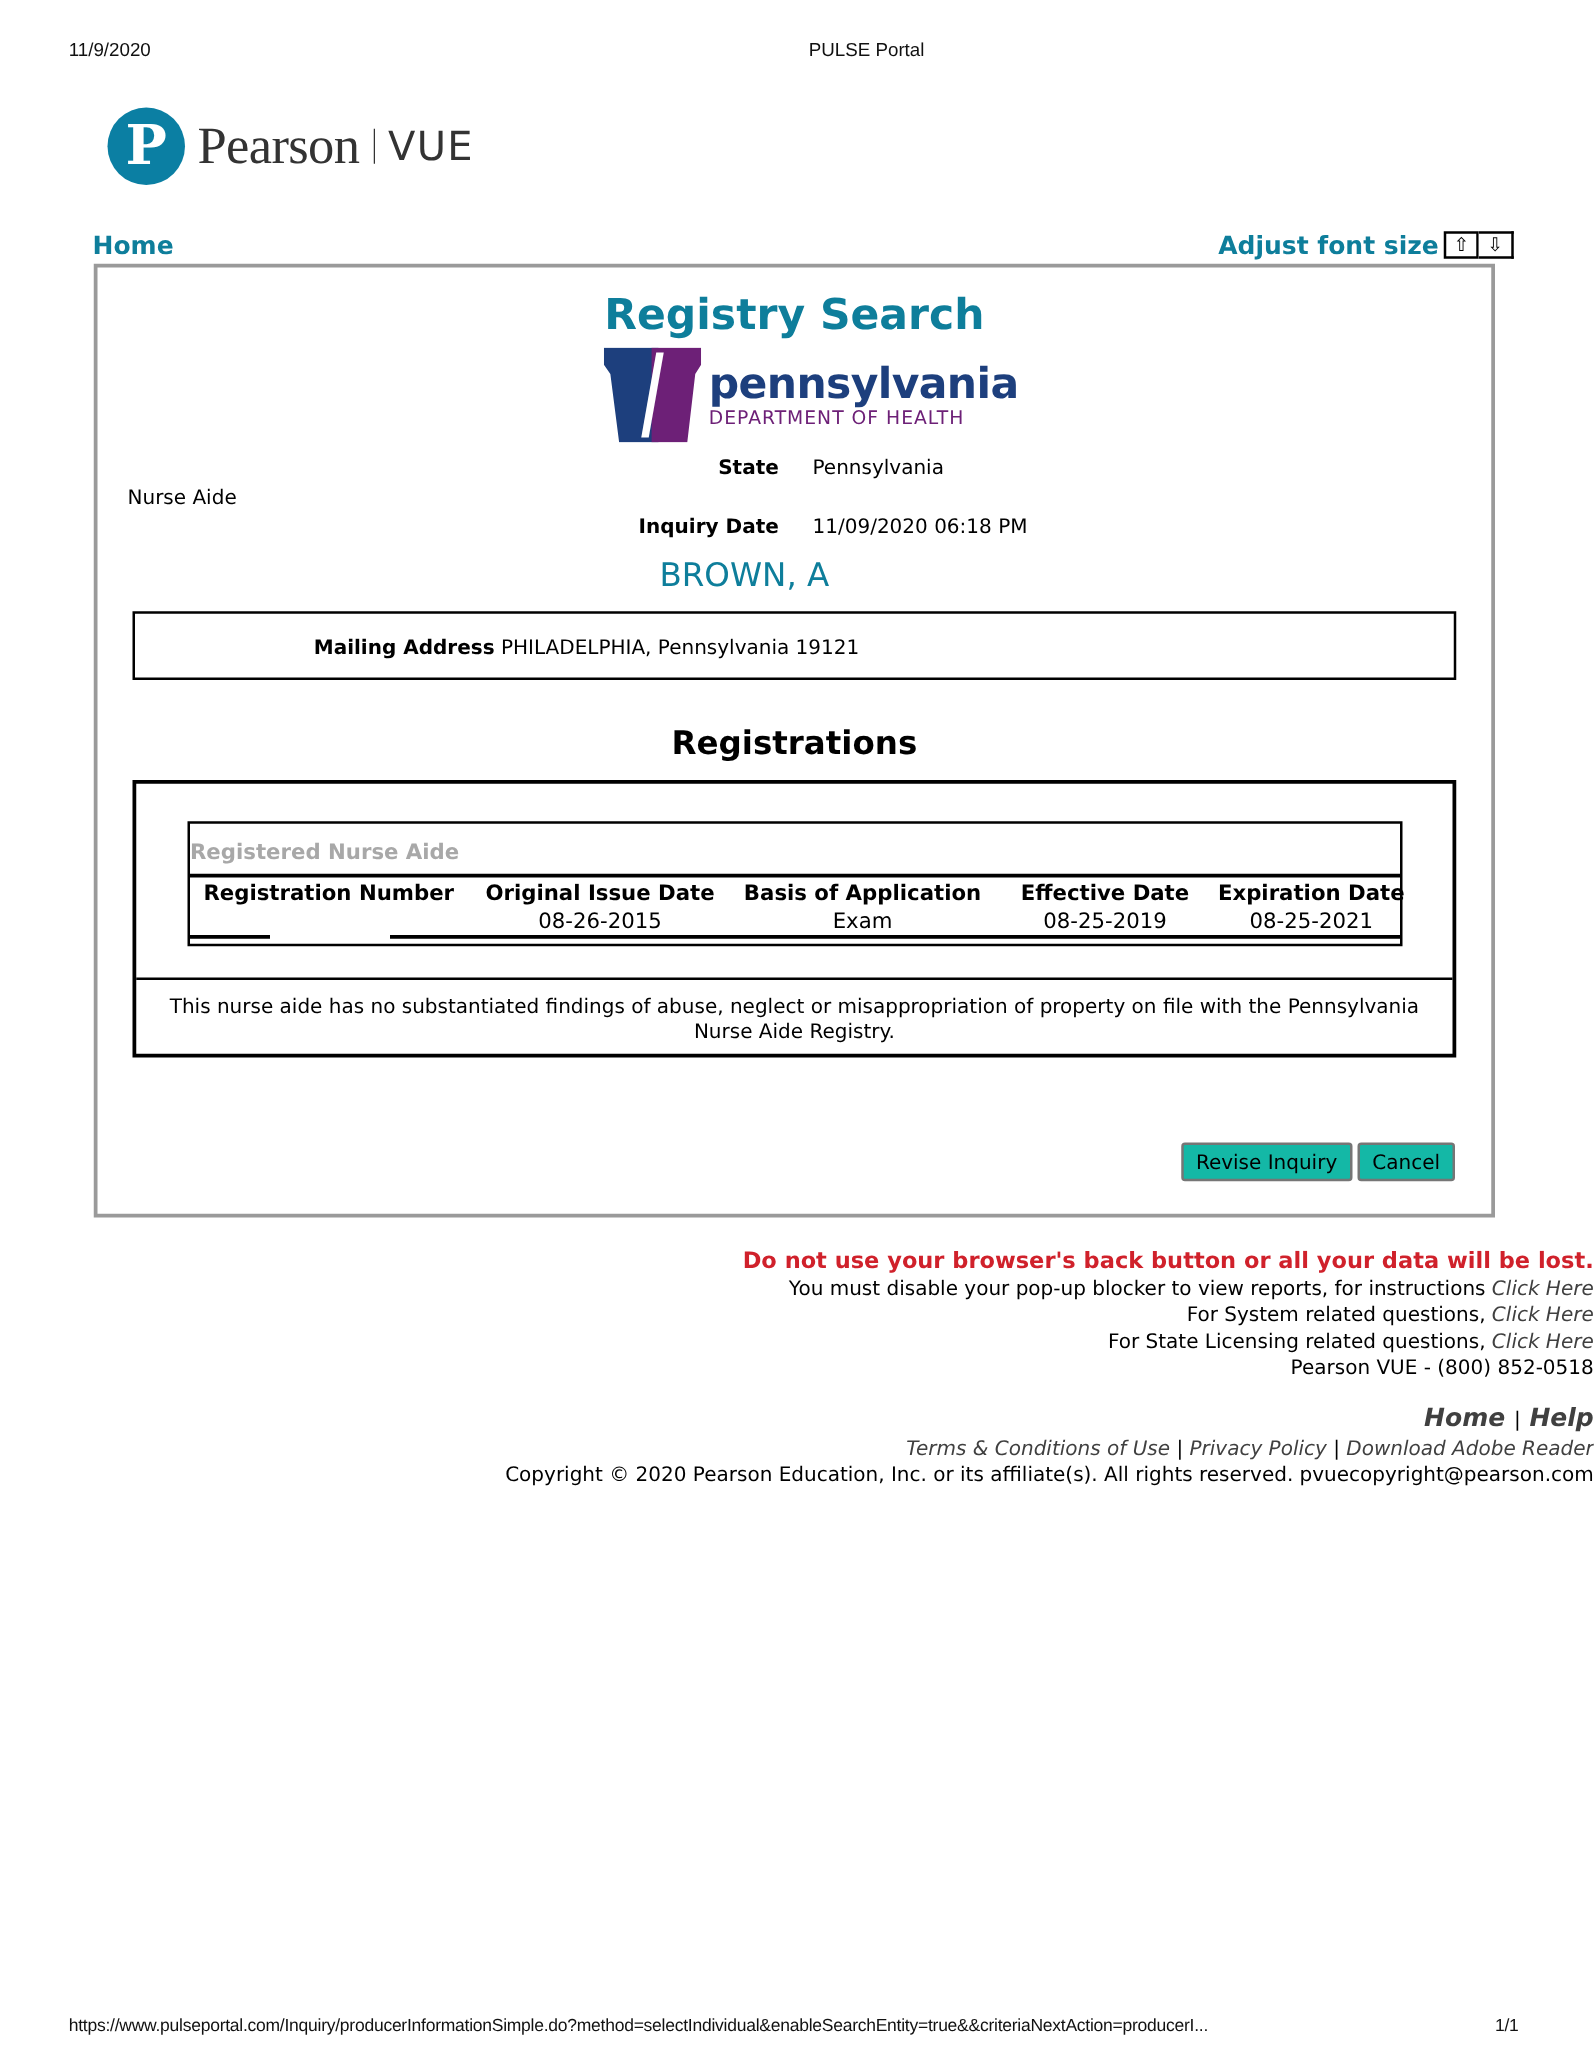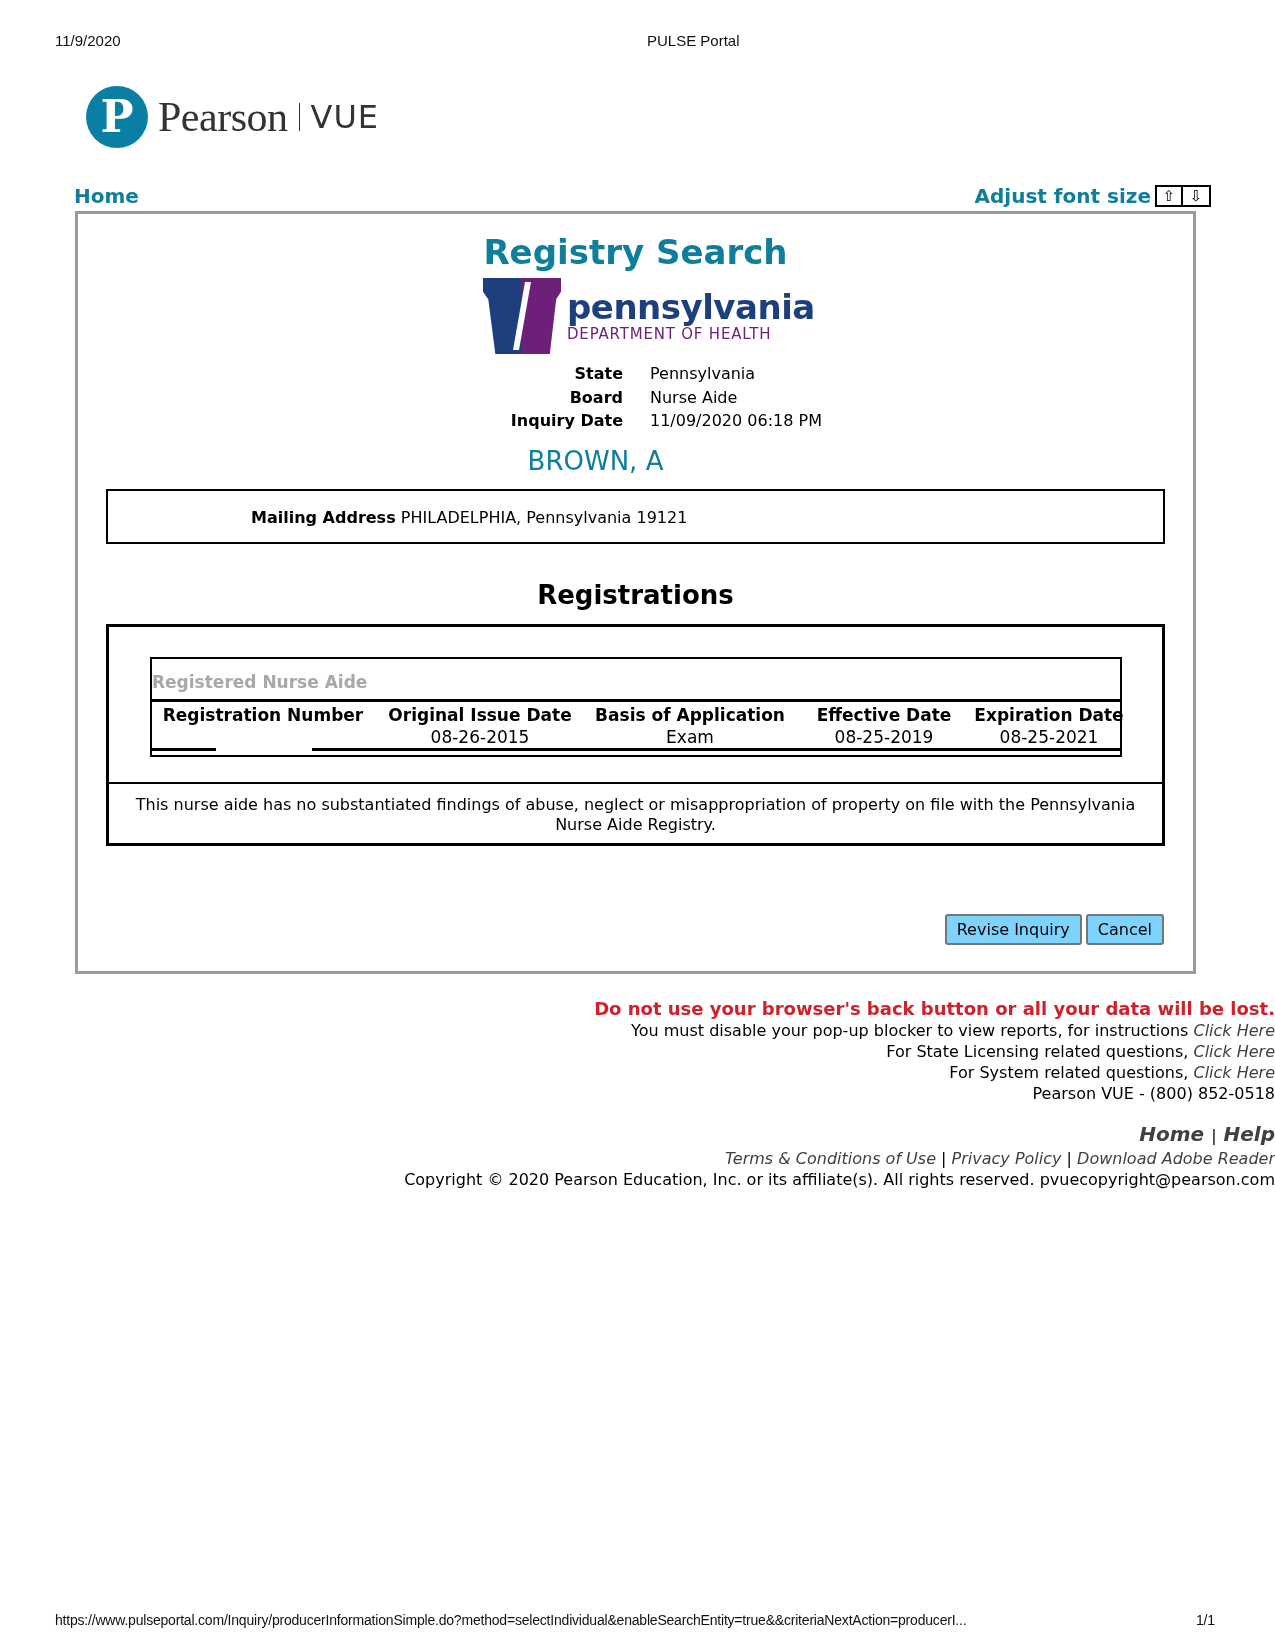--- a/index.html
+++ b/index.html
@@ -40,21 +40,21 @@
   .reg-box .divider { position: absolute; left: 0; right: 0; top: 155px; height: 0; border-top: 2px solid #000; }
   .inner-table { position: absolute; left: 41px; top: 30px; width: 972px; height: 100px; border: 2px solid #000; box-sizing: border-box; }
   .tbl-caption { text-align: left; font-weight: bold; font-size: 17px; color: #a8a8a8; height: 40px; line-height: 46px; }
   .tbl-grid { border-top: 3px solid #000; display: grid; grid-template-columns: 222px 212px 208px 180px 150px; font-size: 17px; }
   .th { font-weight: bold; text-align: center; height: 24px; line-height: 26px; }
   .td { text-align: center; height: 22px; line-height: 22px; }
   .tbl-underline { position: absolute; left: 0; right: 0; bottom: 4px; height: 3px; background: #000; }
   .tbl-gap { position: absolute; left: 64px; width: 96px; bottom: 3px; height: 5px; background: #fff; }
   .notice { position: absolute; left: 0; right: 0; top: 168px; text-align: center; font-size: 16px; line-height: 20px; padding: 0 10px; }
   .btns { position: absolute; right: 29px; top: 700px; display: flex; gap: 4px; }
-  .btn { font-family: "DejaVu Sans", sans-serif; font-size: 16px; background: #7dd3fc; border: 2px solid #767676; border-radius: 3px; padding: 4px 10px; height: 31px; box-sizing: border-box; color: #000; }
+  .btn { font-family: "DejaVu Sans", sans-serif; font-size: 16px; background: #14b8a6; border: 2px solid #767676; border-radius: 3px; padding: 4px 10px; height: 31px; box-sizing: border-box; color: #000; }
   .footer { position: absolute; left: 0; width: 1275px; top: 998px; text-align: right; font-size: 16px; line-height: 21px; }
   .warn { color: #d0212b; font-weight: bold; font-size: 18px; line-height: 22px; }
   .link { color: #404040; text-decoration: none; font-style: italic; }
   .footnav { margin-top: 18px; font-size: 20px; font-weight: bold; line-height: 24px; }
   .footnav .sep { font-weight: normal; font-size: 16px; color: #000; }
   .legal { font-size: 16px; line-height: 21px; }
 </style>
 </head>
 <body>
 
@@ -96,21 +96,20 @@
       <div class="pa-sub">DEPARTMENT OF HEALTH</div>
     </div>
   </div>
 
   <div class="info">
     <div class="info-row">
       <span class="info-label">State</span>
       <span class="info-value">Pennsylvania</span>
     </div>
     <div class="info-row">
-      <span class="info-label">Board</span>
       <span class="info-value">Nurse Aide</span>
     </div>
     <div class="info-row">
       <span class="info-label">Inquiry Date</span>
       <span class="info-value">11/09/2020 06:18 PM</span>
     </div>
   </div>
 
   <div class="person"><span>BROWN, A</span></div>
 
@@ -147,22 +146,22 @@
 
   <div class="btns">
     <button class="btn">Revise Inquiry</button>
     <button class="btn">Cancel</button>
   </div>
 </div>
 
 <div class="footer">
   <div class="warn">Do not use your browser's back button or all your data will be lost.</div>
   <div><span>You must disable your pop-up blocker to view reports, for instructions </span><a class="link">Click Here</a></div>
+  <div><span>For System related questions, </span><a class="link">Click Here</a></div>
   <div><span>For State Licensing related questions, </span><a class="link">Click Here</a></div>
-  <div><span>For System related questions, </span><a class="link">Click Here</a></div>
   <div>Pearson VUE - (800) 852-0518</div>
   <div class="footnav">
     <a class="link">Home</a>
     <span class="sep">|</span>
     <a class="link">Help</a>
   </div>
   <div class="legal">
     <a class="link">Terms &amp; Conditions of Use</a>
     <span>|</span>
     <a class="link">Privacy Policy</a>

